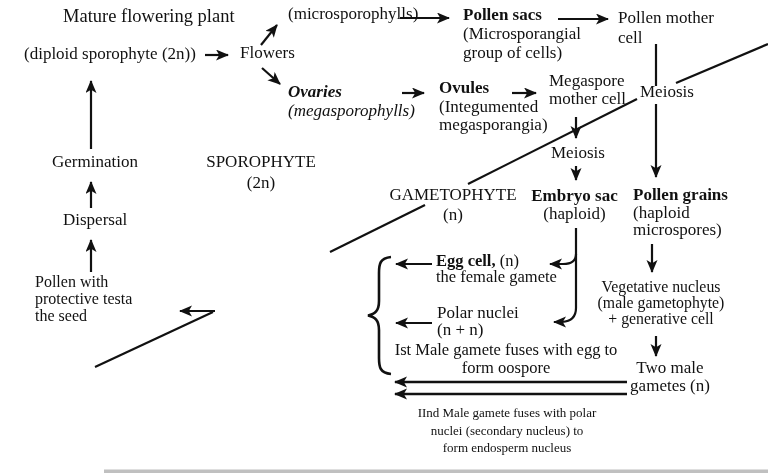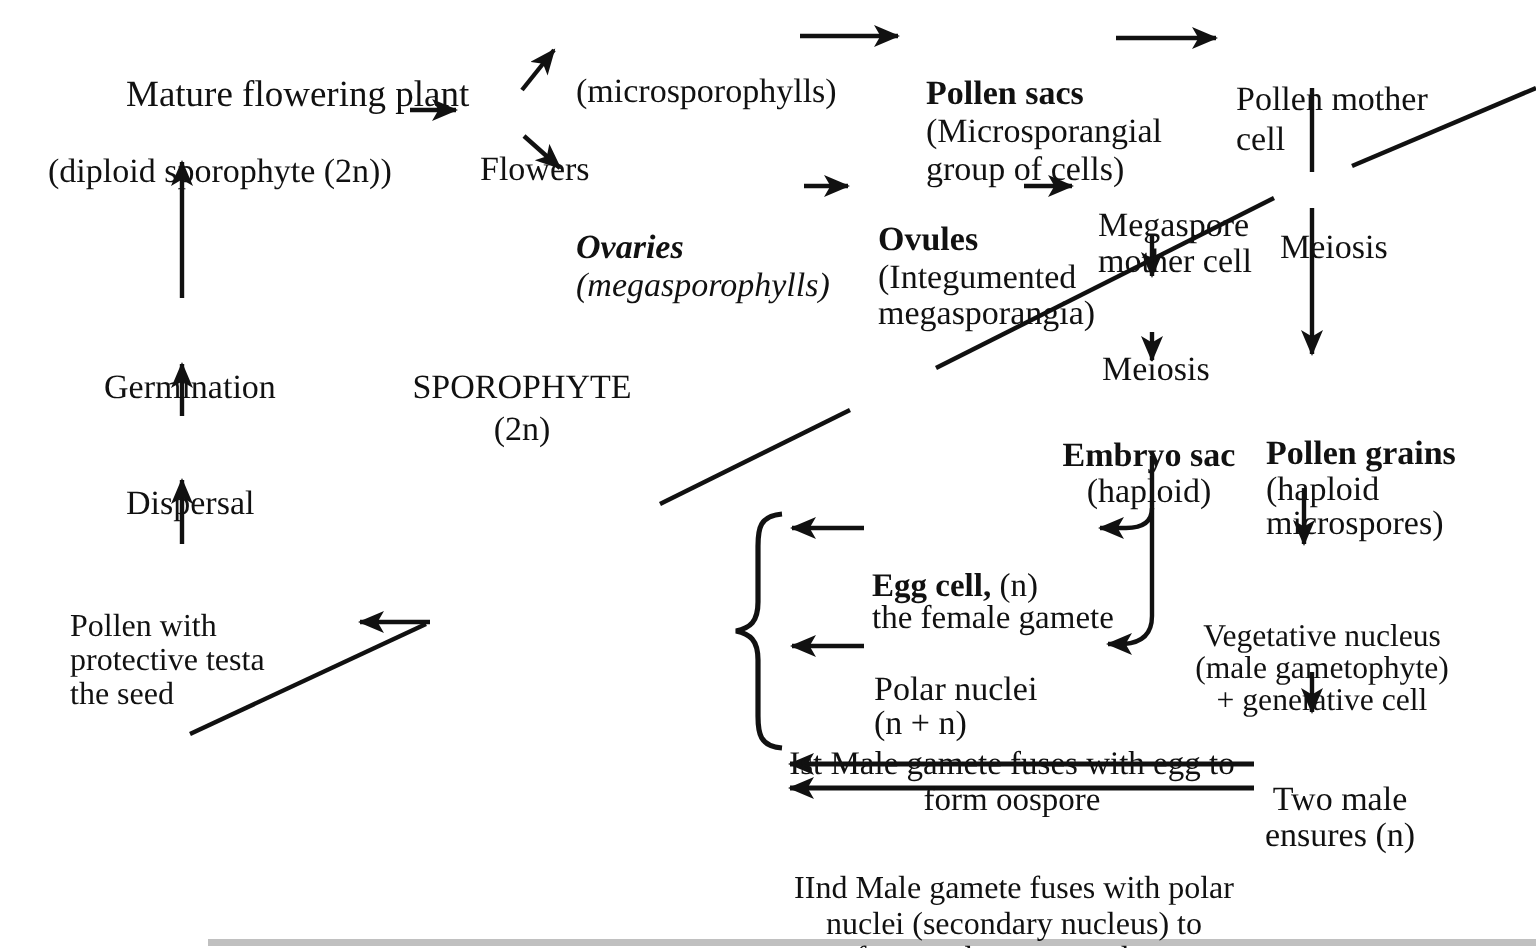--- a/index.html
+++ b/index.html
@@ -2,21 +2,21 @@
 <html><head>
 <meta charset="utf-8">
 <style>
   html,body{margin:0;padding:0;background:#fff;}
   #stage{
     position:relative;width:768px;height:474px;background:#ffffff;
     font-family:"Liberation Serif","DejaVu Serif",serif;color:#111;
     overflow:hidden;
   }
   #lines{position:absolute;left:0;top:0;}
-  .node{position:absolute;white-space:nowrap;font-size:17px;line-height:18px;color:#111;margin-top:32px;}
+  .node{position:absolute;white-space:nowrap;font-size:17px;line-height:18px;color:#111;}
   .c{text-align:center;}
   .b{font-weight:700;}
   .ln{display:block;}
 </style>
 </head>
 <body>
 
 <div id="stage">
 
   <svg id="lines" width="768" height="474" viewBox="0 0 768 474">
@@ -114,20 +114,24 @@
 
   <div class="node" style="left:551px;top:144px;">
     <span class="ln">Meiosis</span>
   </div>
 
   <div class="node c" style="left:203px;top:152px;width:116px;line-height:20.5px;">
     <span class="ln">SPOROPHYTE</span>
     <span class="ln">(2n)</span>
   </div>
 
+  <div class="node c" style="left:385px;top:185px;width:136px;line-height:19.5px;">
+    <span class="ln">GAMETOPHYTE</span>
+    <span class="ln">(n)</span>
+  </div>
 
   <div class="node c" style="left:527px;top:187px;width:95px;line-height:18px;">
     <span class="ln b">Embryo sac</span>
     <span class="ln">(haploid)</span>
   </div>
 
   <div class="node" style="left:633px;top:186px;line-height:17.5px;">
     <span class="ln b">Pollen grains</span>
     <span class="ln">(haploid</span>
     <span class="ln">microspores)</span>
@@ -156,30 +160,30 @@
   <div class="node" style="left:437px;top:305px;line-height:16.5px;">
     <span class="ln">Polar nuclei</span>
     <span class="ln">(n + n)</span>
   </div>
 
   <div class="node c" style="left:385px;top:341px;width:242px;line-height:17.5px;font-size:16.5px;">
     <span class="ln">Ist Male gamete fuses with egg to</span>
     <span class="ln">form oospore</span>
   </div>
 
-  <div class="node c" style="left:384px;top:404px;width:246px;line-height:17.5px;font-size:16px;">
+  <div class="node c" style="left:384px;top:404px;width:246px;line-height:17.5px;font-size:13px;">
     <span class="ln">IInd Male gamete fuses with polar</span>
     <span class="ln">nuclei (secondary nucleus) to</span>
     <span class="ln">form endosperm nucleus</span>
   </div>
 
   <div class="node c" style="left:590px;top:279px;width:142px;line-height:16.2px;font-size:15.8px;">
     <span class="ln">Vegetative nucleus</span>
     <span class="ln">(male gametophyte)</span>
     <span class="ln">+ generative cell</span>
   </div>
 
   <div class="node c" style="left:626px;top:359px;width:88px;line-height:18px;">
     <span class="ln">Two male</span>
-    <span class="ln">ensures (n)</span>
+    <span class="ln">gametes (n)</span>
   </div>
 
 </div>
 
 </body></html>

